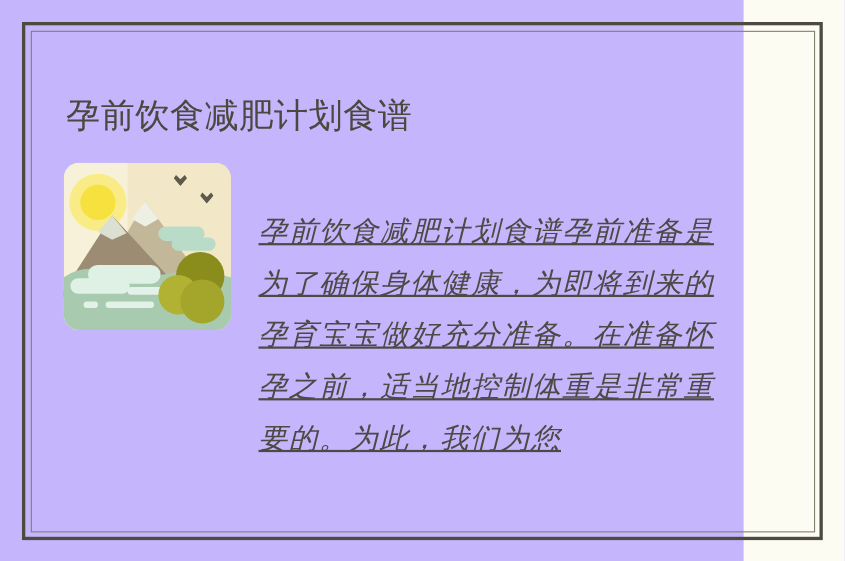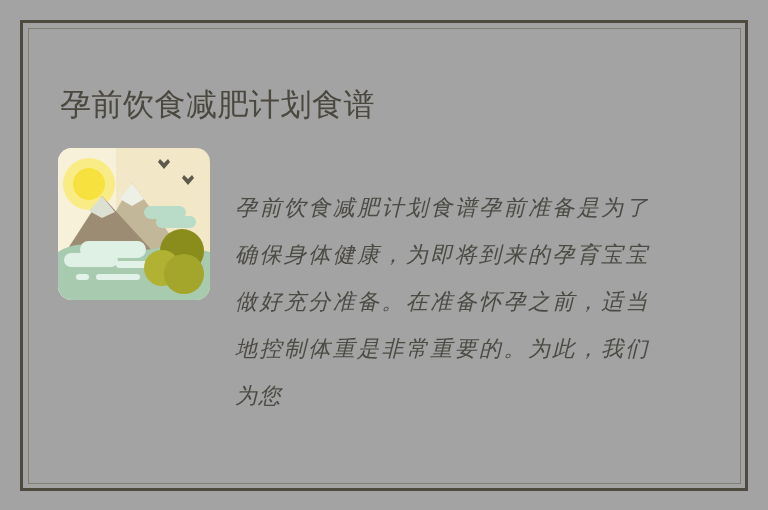--- a/index.html
+++ b/index.html
@@ -9,23 +9,23 @@
   body {
     width: 768px;
     height: 510px;
     background: #fdfcf3;
     font-family: "Liberation Sans", sans-serif;
     overflow: hidden;
   }
 
   .page {
     position: relative;
-    width: 768px;
+    width: 676px;
     height: 510px;
-    background: #a3a3a3;
+    background: #c4b5fd;
     box-sizing: border-box;
     padding-left: 38px;
   }
 
   
   .frame-outer {
     position: absolute;
     left: 20px;
     top: 20px;
     width: 728px;
@@ -79,29 +79,30 @@
     width: 152px;
     height: 152px;
   }
 
   
   .body-text {
     position: absolute;
     left: 177px;
     top: 14px;
     width: 414px;
-    font-size: 22px;
+    font-size: 26px;
     line-height: 47px;
     color: #4b4a44;
     text-align: justify;
     text-align-last: left;
     letter-spacing: 1.5px;
     font-family: "DejaVu Serif", "Liberation Serif", serif;
     font-style: italic;
     font-weight: 400;
+    text-decoration: underline;
   }
 </style>
 </head>
 <body>
 
 <div class="page">
 
   <div class="frame-outer"></div>
   <div class="frame-inner"></div>
 

